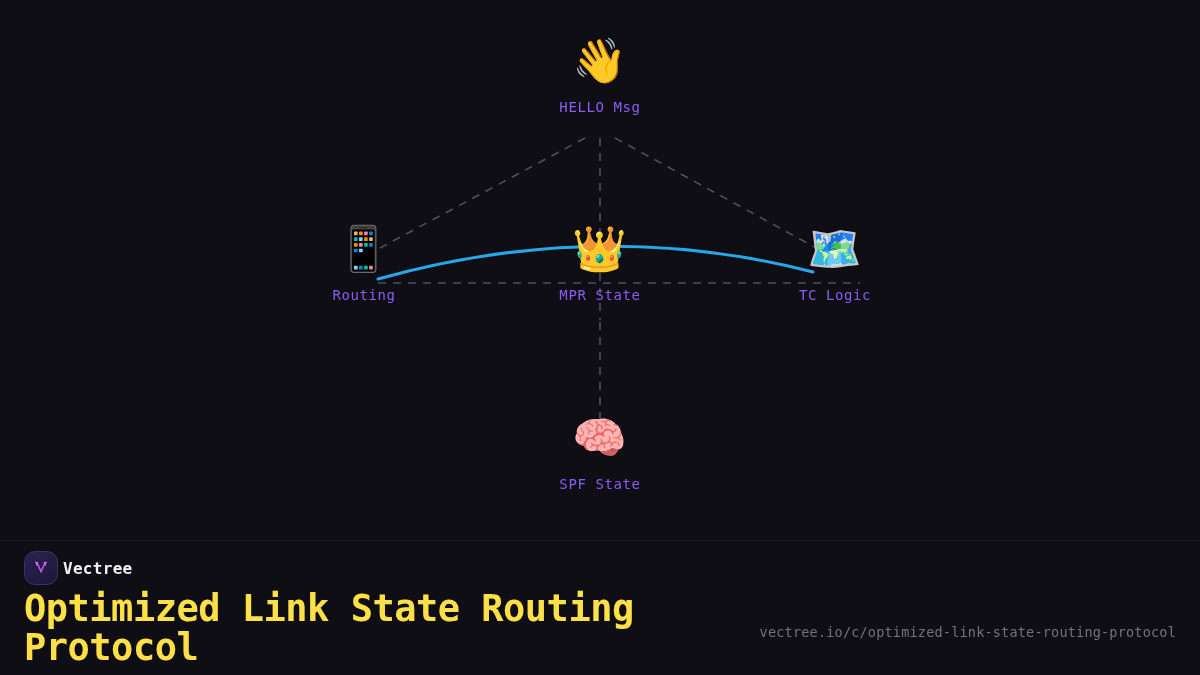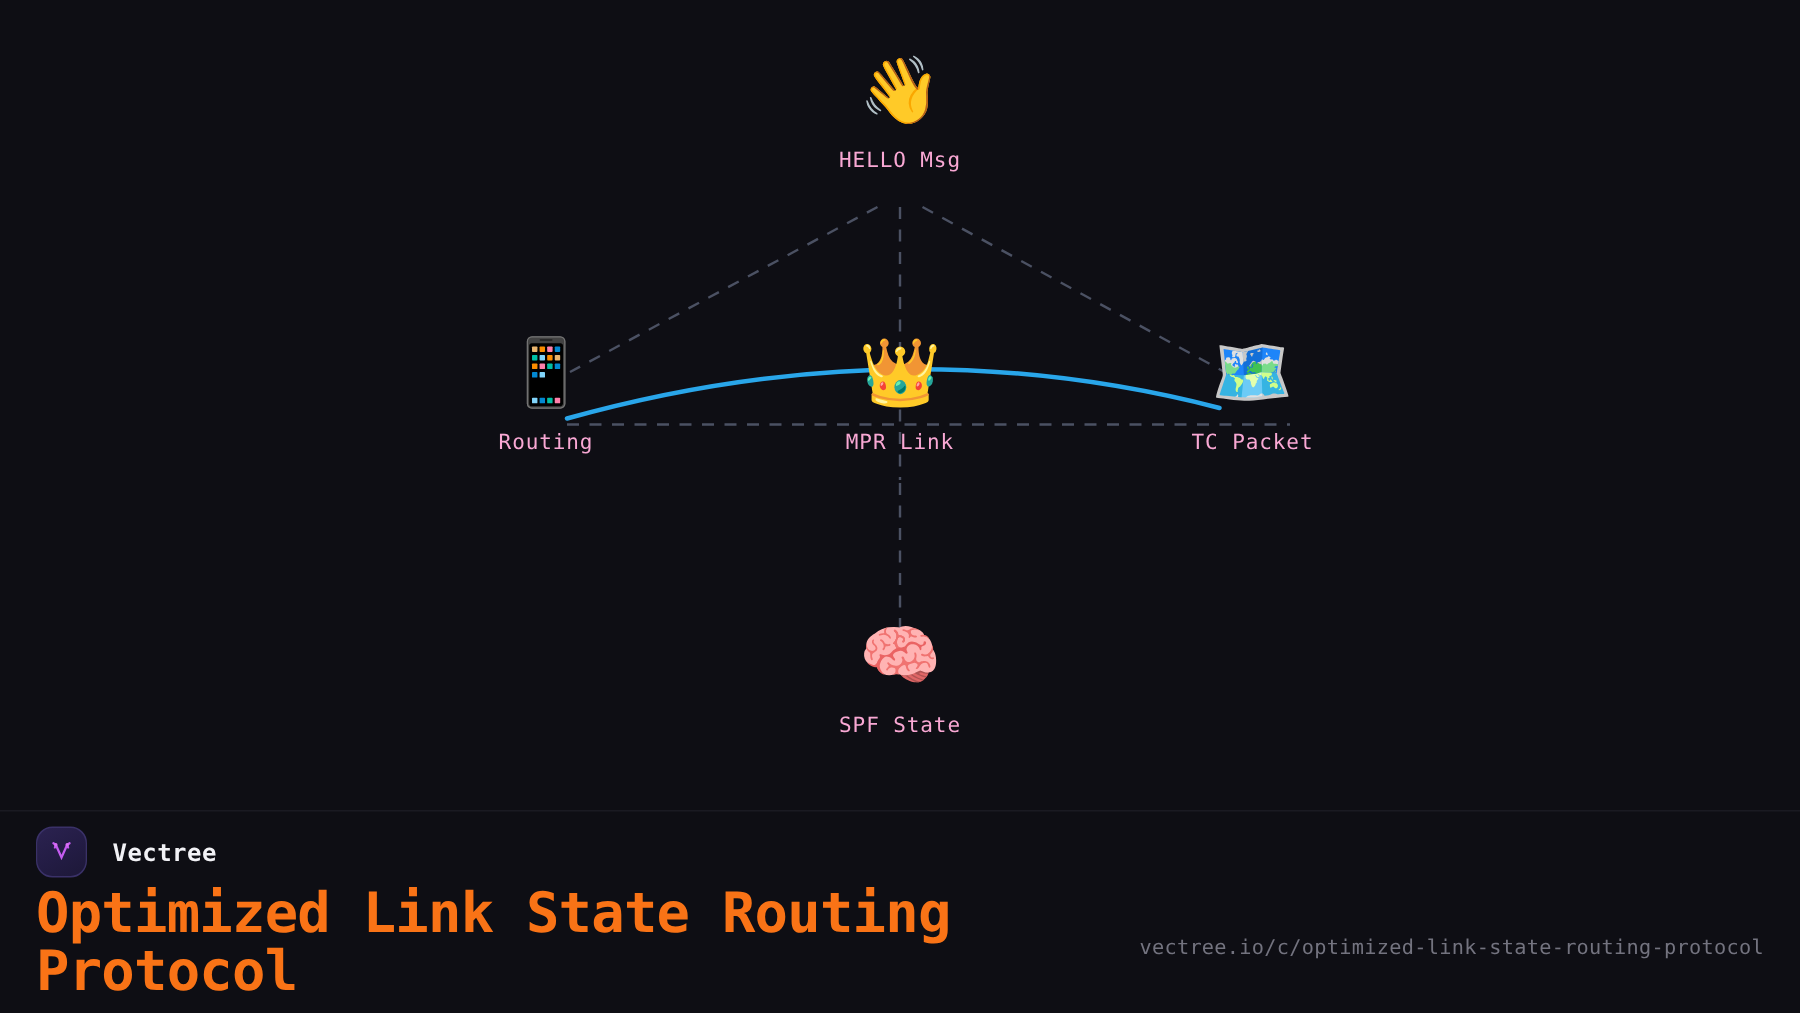--- a/index.html
+++ b/index.html
@@ -49,42 +49,42 @@
     height: 52px;
     display: flex;
     align-items: center;
     justify-content: center;
   }
   .node-label {
     margin-top: 12px;
     font-family: "DejaVu Sans Mono", "Liberation Mono", monospace;
     font-size: 14px;
     letter-spacing: 0.6px;
-    color: #f9a8d4;
+    color: #8b5cf6;
     white-space: nowrap;
     text-align: center;
   }
 
   
   #footer {
     position: absolute;
     left: 0;
     bottom: 0;
     width: 1200px;
     height: 135px;
     border-top: 1px solid #1a1a22;
     box-sizing: border-box;
   }
   #brand {
     position: absolute;
     left: 24px;
     top: 10px;
     display: flex;
     align-items: center;
-    gap: 17px;
+    gap: 5px;
   }
   #brand-mark {
     width: 34px;
     height: 34px;
     border-radius: 11px;
     background: linear-gradient(150deg, #2b2250 0%, #231c44 55%, #1d1838 100%);
     border: 1px solid #3a3168;
     display: flex;
     align-items: center;
     justify-content: center;
@@ -99,21 +99,21 @@
   }
   #deck-title {
     position: absolute;
     left: 24px;
     top: 48px;
     width: 700px;
     font-family: "DejaVu Sans Mono", "Liberation Mono", monospace;
     font-size: 37px;
     font-weight: bold;
     line-height: 1.06;
-    color: #f97316;
+    color: #fde047;
     letter-spacing: -0.5px;
   }
   #deck-url {
     position: absolute;
     right: 24px;
     bottom: 35px;
     font-family: "DejaVu Sans Mono", "Liberation Mono", monospace;
     font-size: 13.5px;
     color: #73737f;
     letter-spacing: 0.2px;
@@ -145,26 +145,26 @@
     <div class="node-label">HELLO Msg</div>
   </div>
 
   <div class="node" style="left:364px; top:263px;">
     <div class="node-emoji">📱</div>
     <div class="node-label">Routing</div>
   </div>
 
   <div class="node" style="left:600px; top:263px;">
     <div class="node-emoji">👑</div>
-    <div class="node-label">MPR Link</div>
+    <div class="node-label">MPR State</div>
   </div>
 
   <div class="node" style="left:835px; top:263px;">
     <div class="node-emoji">🗺️</div>
-    <div class="node-label">TC Packet</div>
+    <div class="node-label">TC Logic</div>
   </div>
 
   <div class="node" style="left:600px; top:452px;">
     <div class="node-emoji">🧠</div>
     <div class="node-label">SPF State</div>
   </div>
 </div>
 
 <div id="footer">
 

